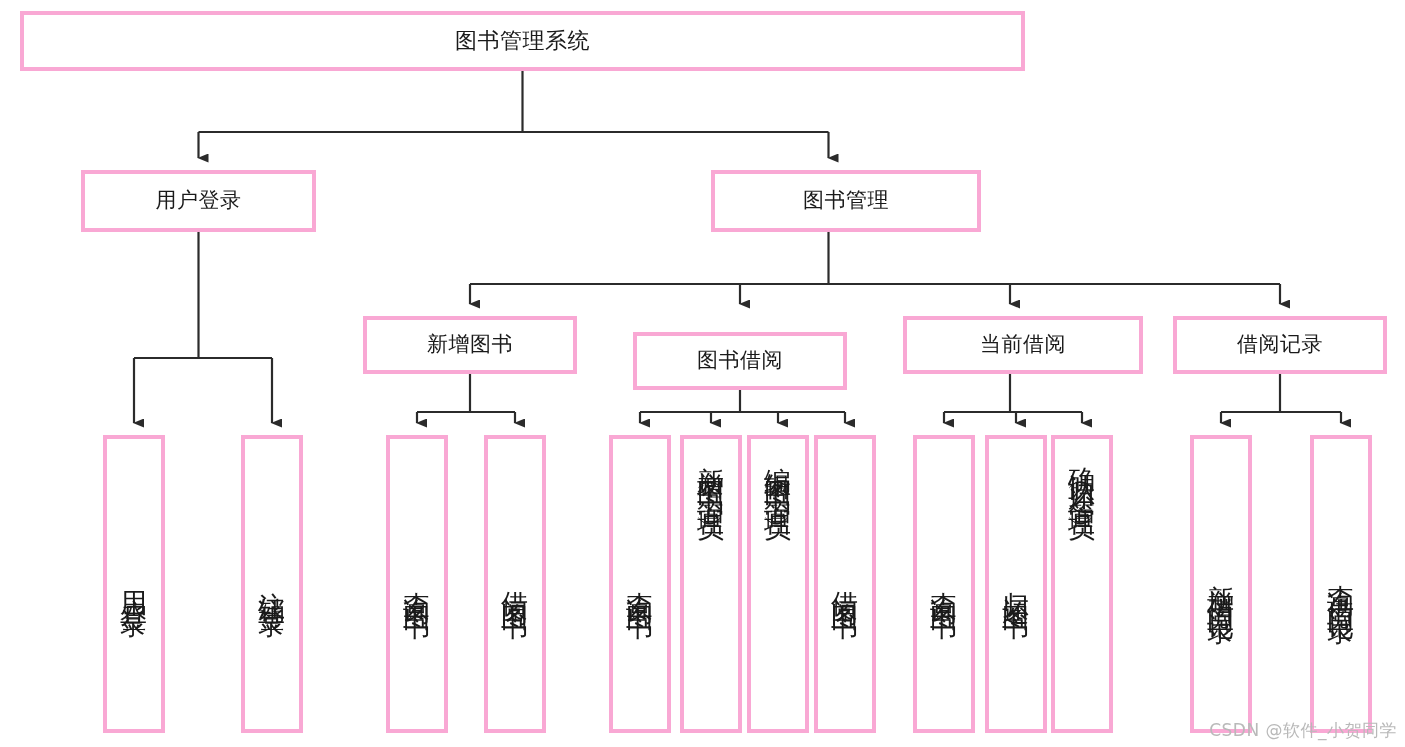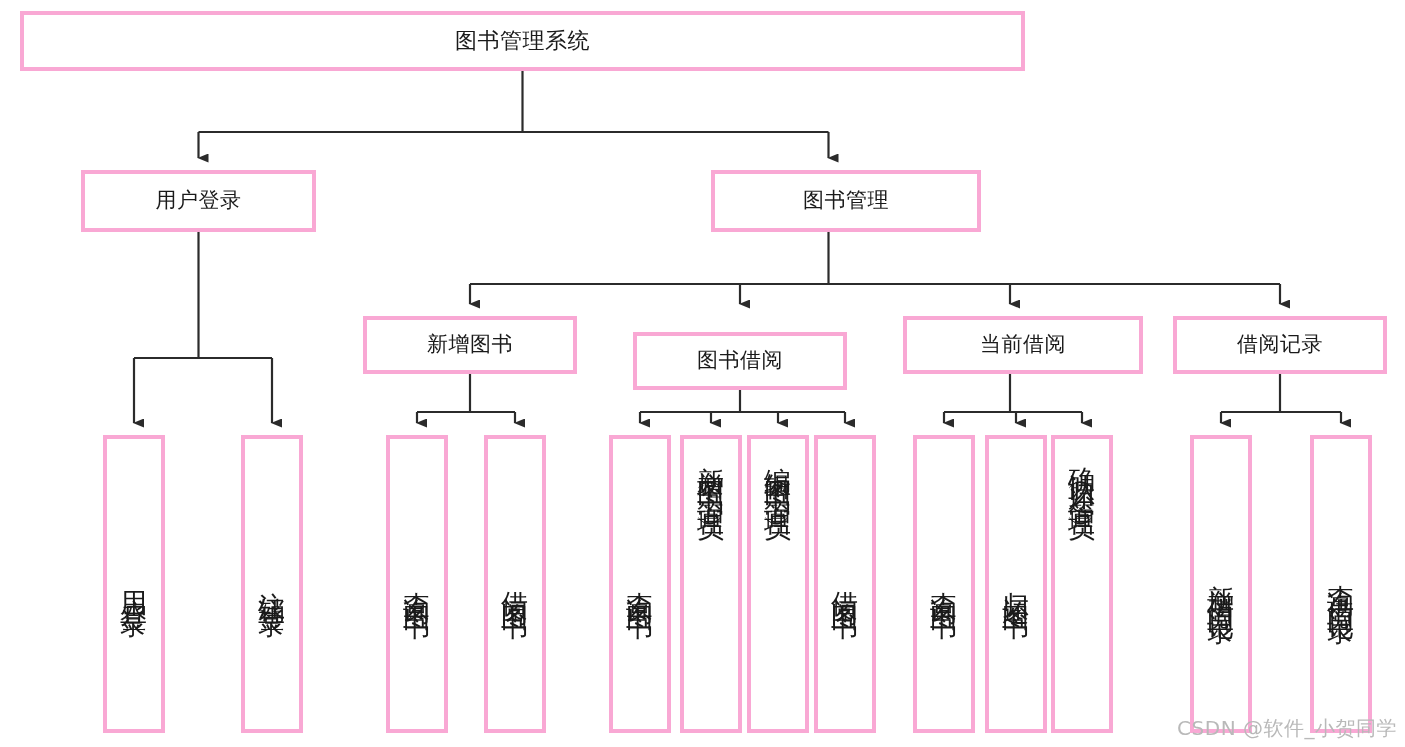--- a/index.html
+++ b/index.html
@@ -65,21 +65,21 @@
   }
   
   .node.vert.centered {
     align-items: center;
     padding-top: 0;
   }
   .watermark {
     position: absolute;
     right: 8px;
     bottom: 5px;
-    font-size: 20px;
+    font-size: 17px;
     color: #b9b9b9;
     letter-spacing: 0.5px;
     white-space: nowrap;
     font-family: "DejaVu Sans", "Liberation Sans", sans-serif;
   }
 </style>
 </head>
 <body>
 
 <div id="diagram-root">

